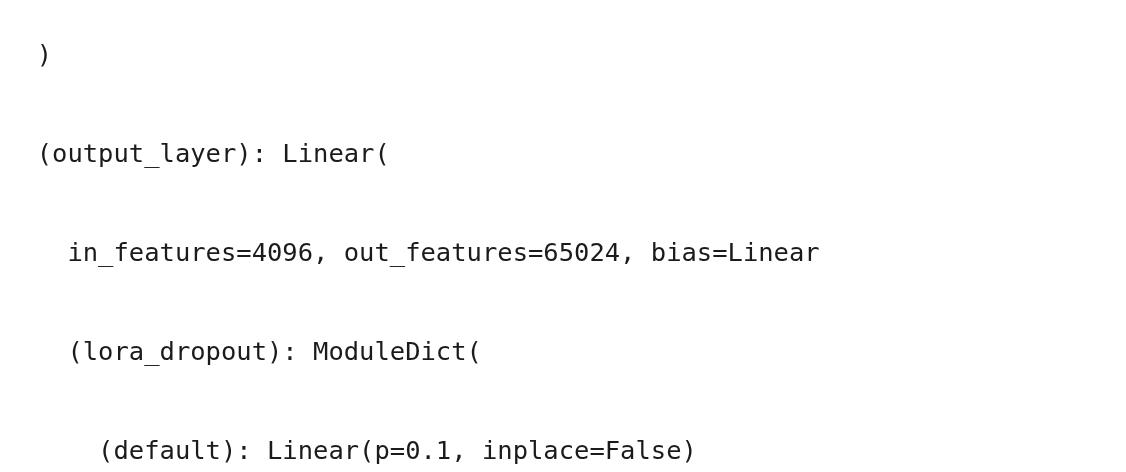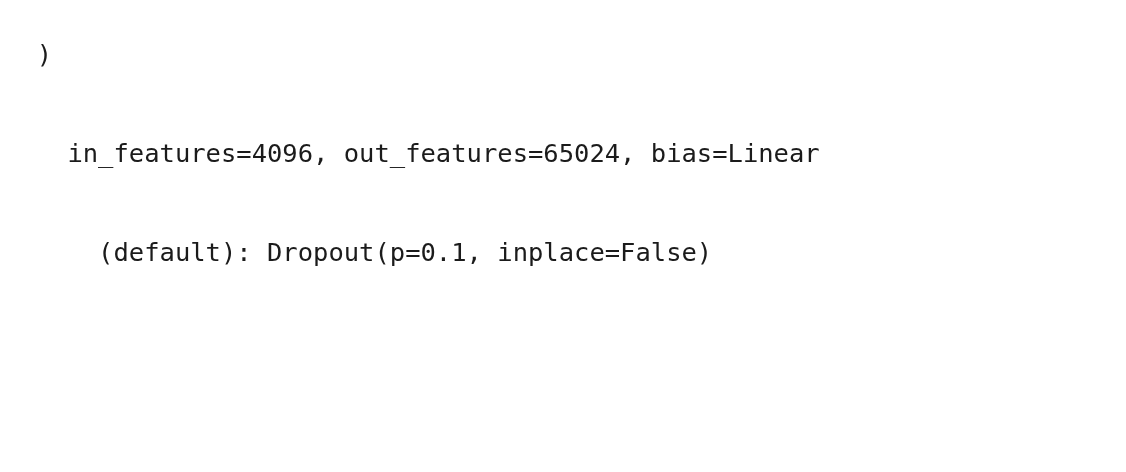--- a/index.html
+++ b/index.html
@@ -42,22 +42,24 @@
   .clipped-line {
     color: #1b1b1b;
   }
 </style>
 </head>
 <body>
 
 <div id="code-block">
   <div id="code-flow">
     <span class="code-line clipped-line">  )</span>
+    <span class="code-line">  (output_layer): Linear(</span>
     <span class="code-line">    in_features=4096, out_features=65024, bias=Linear</span>
-    <span class="code-line">      (default): Dropout(p=0.1, inplace=False)</span>
+    <span class="code-line">    (lora_dropout): ModuleDict(</span>
+    <span class="code-line">      (default): Linear(p=0.1, inplace=False)</span>
     
     
     
     
     
     
     
     
     
     

